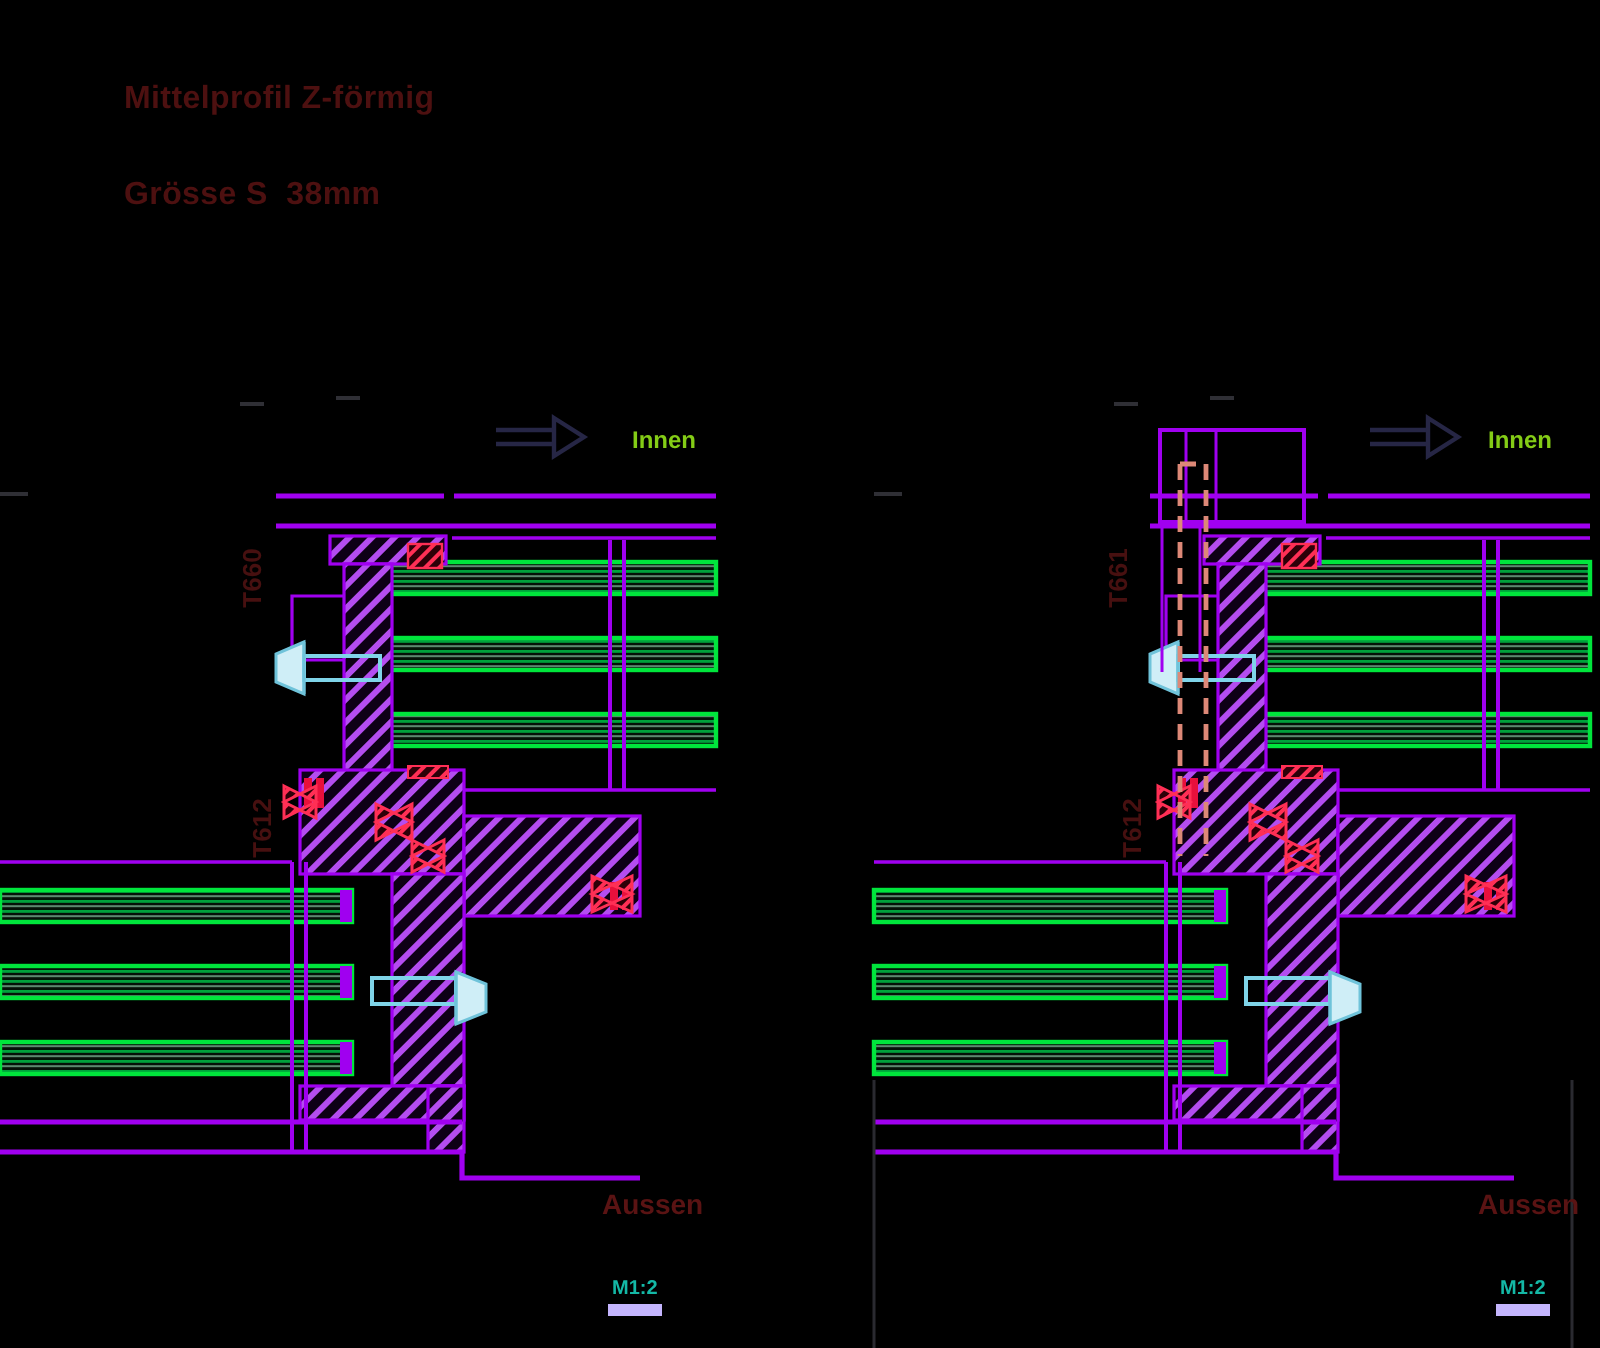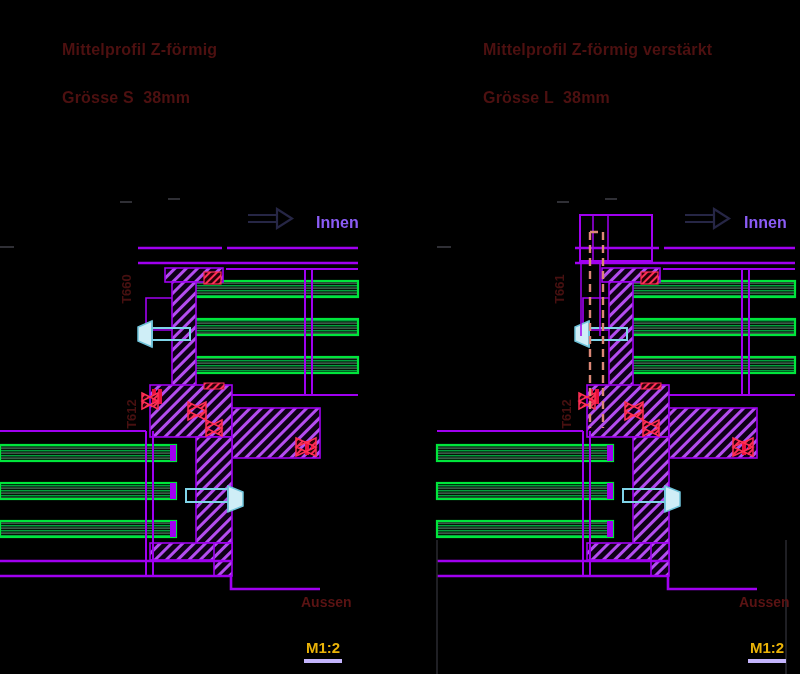--- a/index.html
+++ b/index.html
@@ -1,22 +1,22 @@
 <!DOCTYPE html>
 <html><head>
 <meta charset="utf-8">
 <style>
   html,body{margin:0;padding:0;background:#000;}
   #viewport{position:relative;width:800px;height:674px;background:#000;overflow:hidden;
             font-family:"Liberation Sans",sans-serif;}
   .lbl{position:absolute;font-weight:bold;white-space:pre;line-height:1.3;}
   .title{font-size:16px;color:#4d1010;line-height:16px;letter-spacing:.2px;}
-  .dir{font-size:16px;color:#8b5cf6;}
+  .dir{font-size:12px;color:#84cc16;}
   .out{font-size:14px;color:#5a1313;}
-  .scale{font-size:15px;color:#eab308;border-bottom:4px solid #c4b5fd;padding:0 2px 1px 2px;}
+  .scale{font-size:10px;color:#14b8a6;border-bottom:6px solid #c4b5fd;padding:0 2px 1px 2px;}
   .vlabel{font-size:13px;color:#471010;transform:translate(-50%,-50%) rotate(-90deg);
           transform-origin:center center;}
   svg{position:absolute;left:0;top:0;}
 </style>
 </head>
 <body>
 
 <div id="viewport">
 
   <svg width="800" height="674" viewBox="0 0 800 674">
@@ -131,23 +131,19 @@
   <div class="lbl title" style="left:62px;top:10px;">
     <div>Mittelprofil Z-förmig</div>
     <div>Grösse S  38mm</div>
   </div>
   <div class="lbl dir" style="left:316px;top:213px;">Innen</div>
   <div class="lbl out" style="left:301px;top:593px;">Aussen</div>
   <div class="lbl scale" style="left:304px;top:638px;">M1:2</div>
   <div class="lbl vlabel" style="left:127px;top:289px;">T660</div>
   <div class="lbl vlabel" style="left:132px;top:414px;">T612</div>
 
-  <div class="lbl title" style="left:483px;top:10px;">
-    <div>Mittelprofil Z-förmig verstärkt</div>
-    <div>Grösse L  38mm</div>
-  </div>
   <div class="lbl dir" style="left:744px;top:213px;">Innen</div>
   <div class="lbl out" style="left:739px;top:593px;">Aussen</div>
   <div class="lbl scale" style="left:748px;top:638px;">M1:2</div>
   <div class="lbl vlabel" style="left:560px;top:289px;">T661</div>
   <div class="lbl vlabel" style="left:567px;top:414px;">T612</div>
 
 </div>
 
 </body></html>

